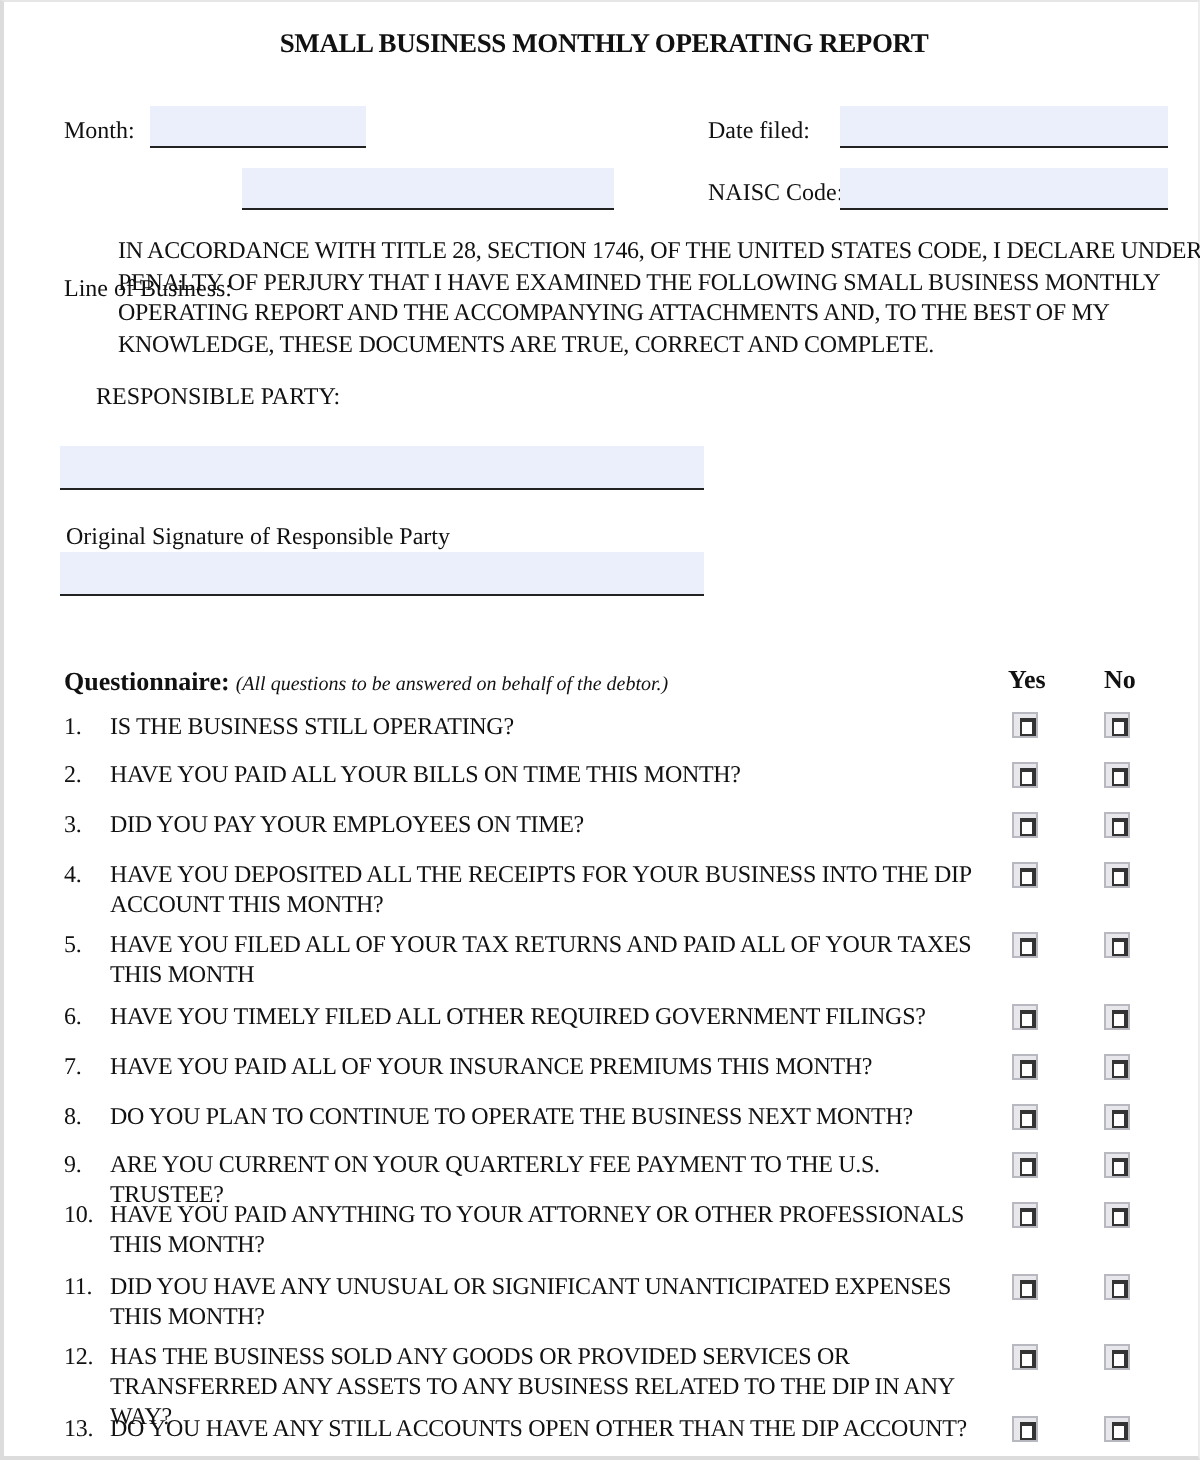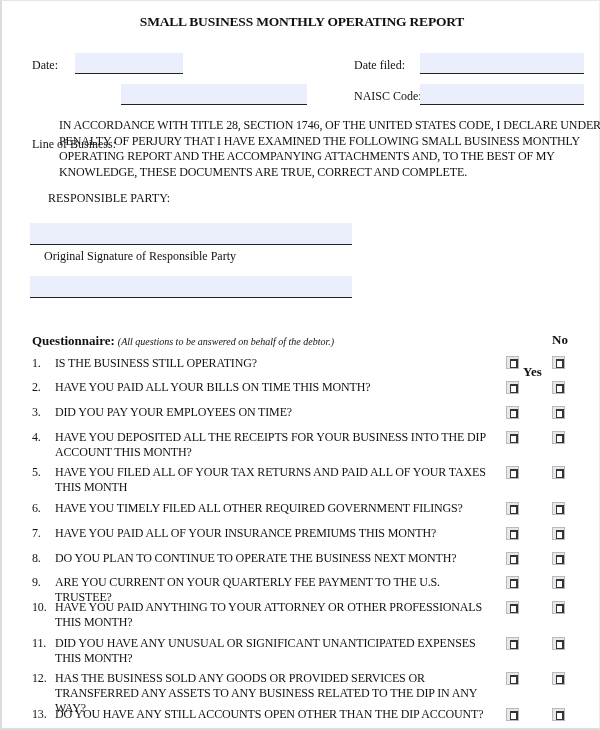--- a/index.html
+++ b/index.html
@@ -55,46 +55,46 @@
     .cb-yes { left: 474px; }
     .cb-no { left: 520px; }
   </style>
 </head>
 <body>
 
 <div class="page">
 
   <div class="title">SMALL BUSINESS MONTHLY OPERATING REPORT</div>
 
-  <div class="label" style="left:30px; top:57px;">Date:</div>
+  <div class="label" style="left:30px; top:57px;">Month:</div>
   <div class="field" style="left:73px; top:52px; width:108px;"></div>
 
   <div class="label" style="left:352px; top:57px;">Date filed:</div>
   <div class="field" style="left:418px; top:52px; width:164px;"></div>
 
   <div class="label" style="left:30px; top:88px;margin-top:48px;">Line of Business:</div>
   <div class="field" style="left:119px; top:83px; width:186px;"></div>
 
   <div class="label" style="left:352px; top:88px;">NAISC Code:</div>
   <div class="field" style="left:418px; top:83px; width:164px;"></div>
 
   <div class="para">IN ACCORDANCE WITH TITLE 28, SECTION 1746, OF THE UNITED STATES CODE, I DECLARE UNDER PENALTY OF PERJURY THAT I HAVE EXAMINED THE FOLLOWING SMALL BUSINESS MONTHLY OPERATING REPORT AND THE ACCOMPANYING ATTACHMENTS AND, TO THE BEST OF MY KNOWLEDGE, THESE DOCUMENTS ARE TRUE, CORRECT AND COMPLETE.</div>
 
   <div class="section-label" style="left:30px; top:190px;margin-left:16px;">RESPONSIBLE PARTY:</div>
 
   <div class="sig-field" style="top:222px;"></div>
-  <div class="section-label" style="left:31px; top:248px;margin-left:11px;">Original Signature of Responsible Party</div>
+  <div class="section-label" style="left:31px; top:260px;">Original Signature of Responsible Party</div>
 
   <div class="sig-field" style="top:275px;"></div>
 
   <div class="q-header">
     <b>Questionnaire:</b>
     <i>(All questions to be answered on behalf of the debtor.)</i>
   </div>
-  <div class="col-head" style="left:521px;margin-top:32px;">Yes</div>
+  <div class="col-head" style="left:502px;">Yes</div>
   <div class="col-head" style="left:550px;">No</div>
 
   <div class="q-row" style="top:355px;">
     <span class="q-num">1.</span>
     <span class="q-text">IS THE BUSINESS STILL OPERATING?</span>
     <span class="cb cb-yes" style="top:0px;"></span>
     <span class="cb cb-no" style="top:0px;"></span>
   </div>
 
   <div class="q-row" style="top:379px;">

